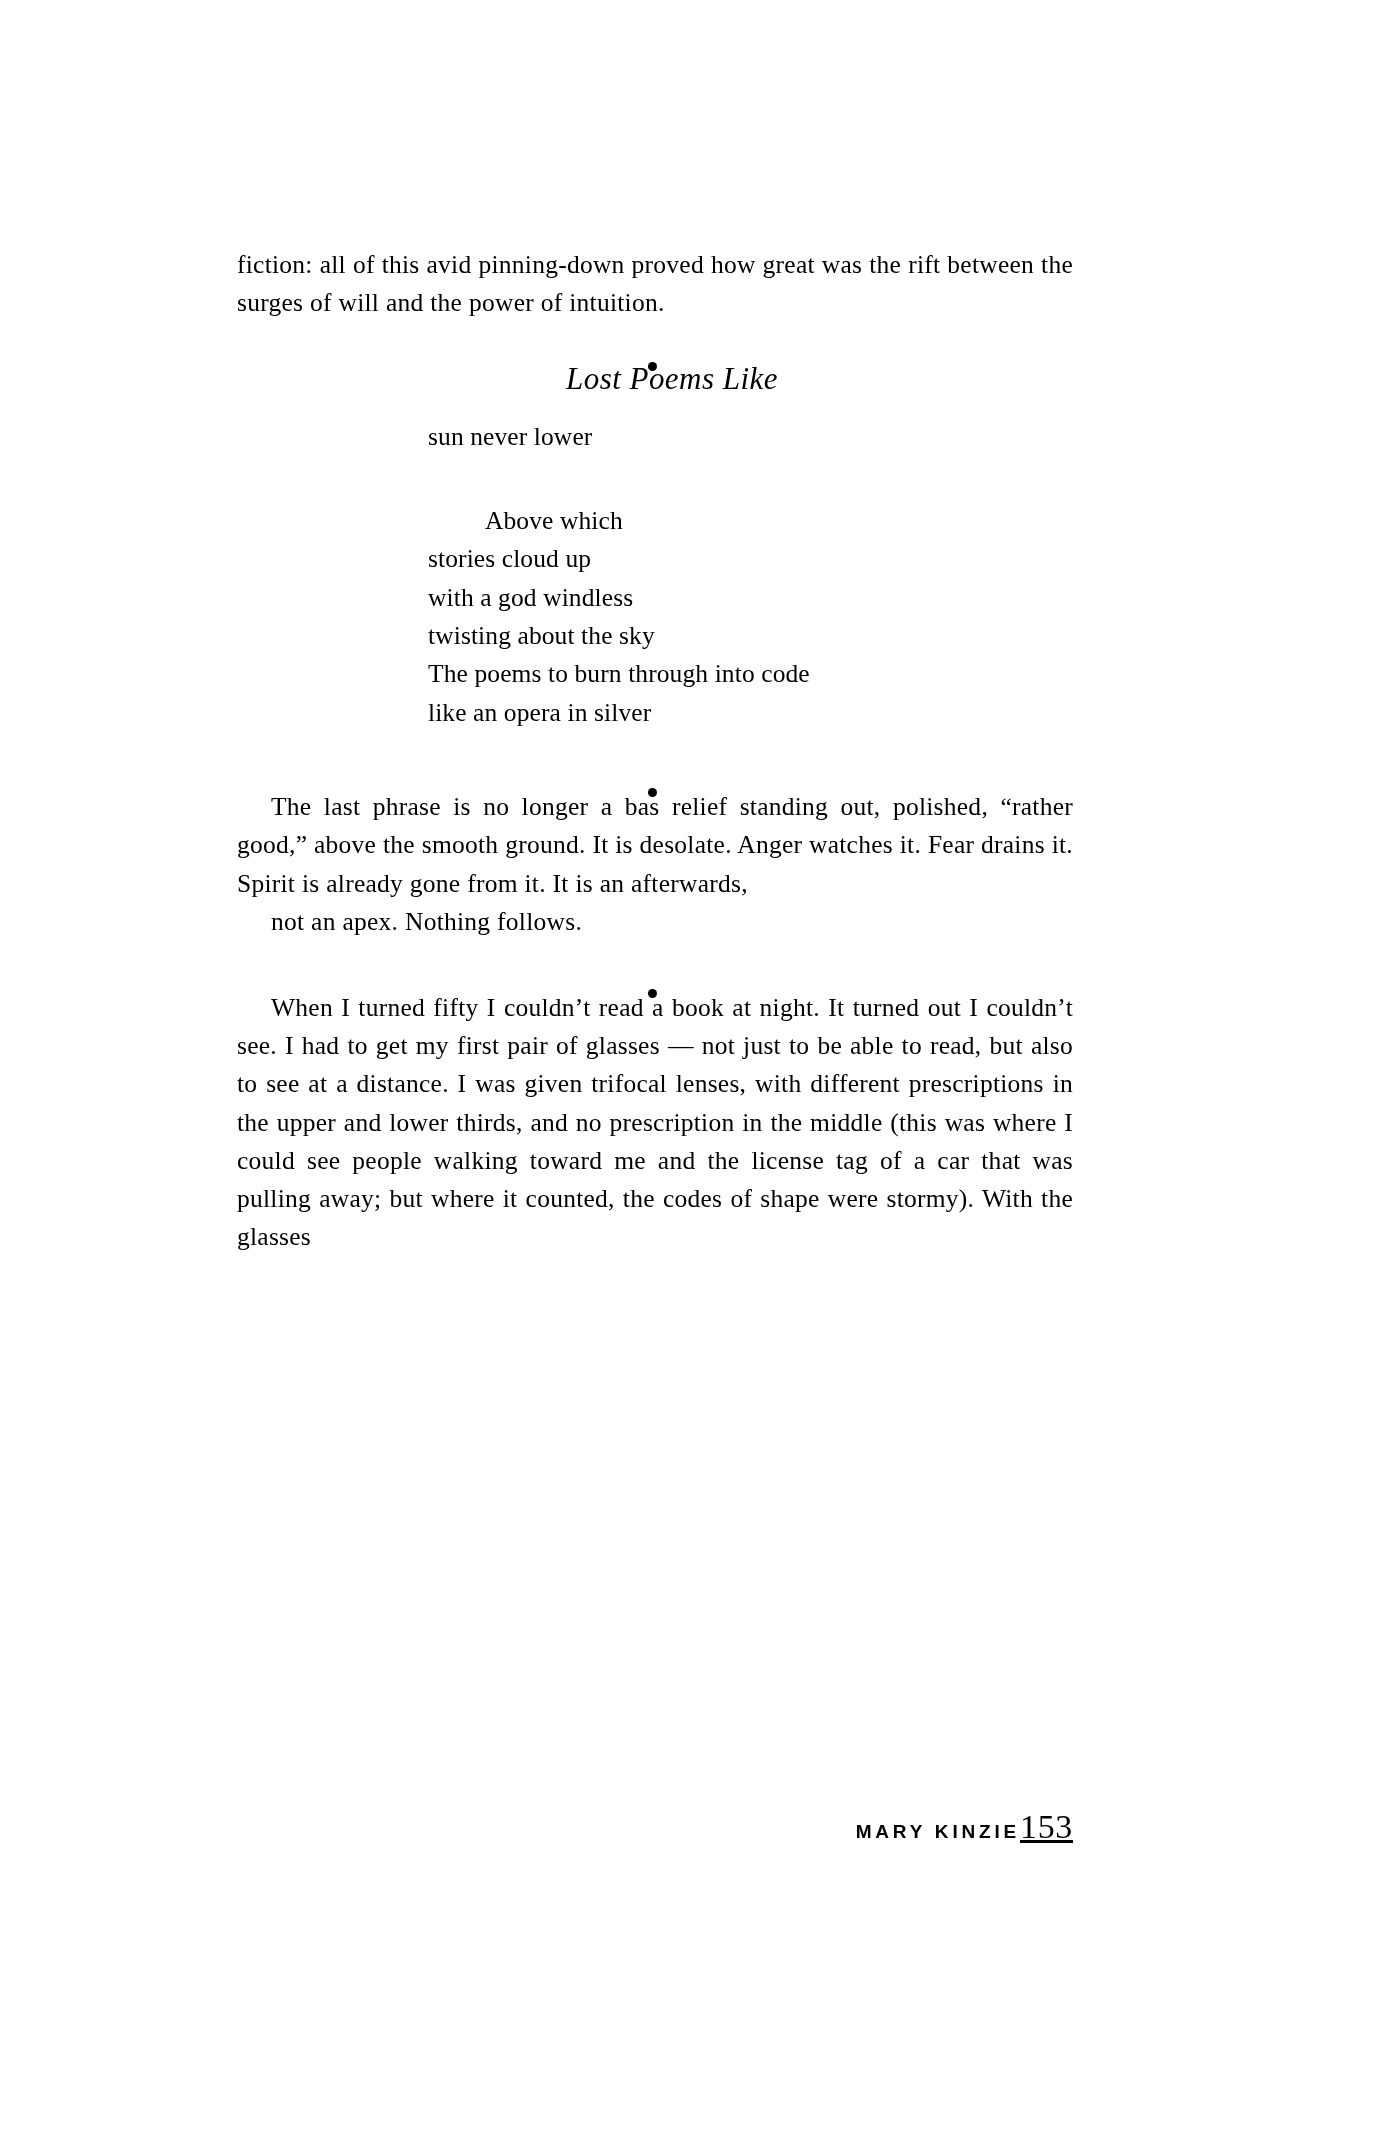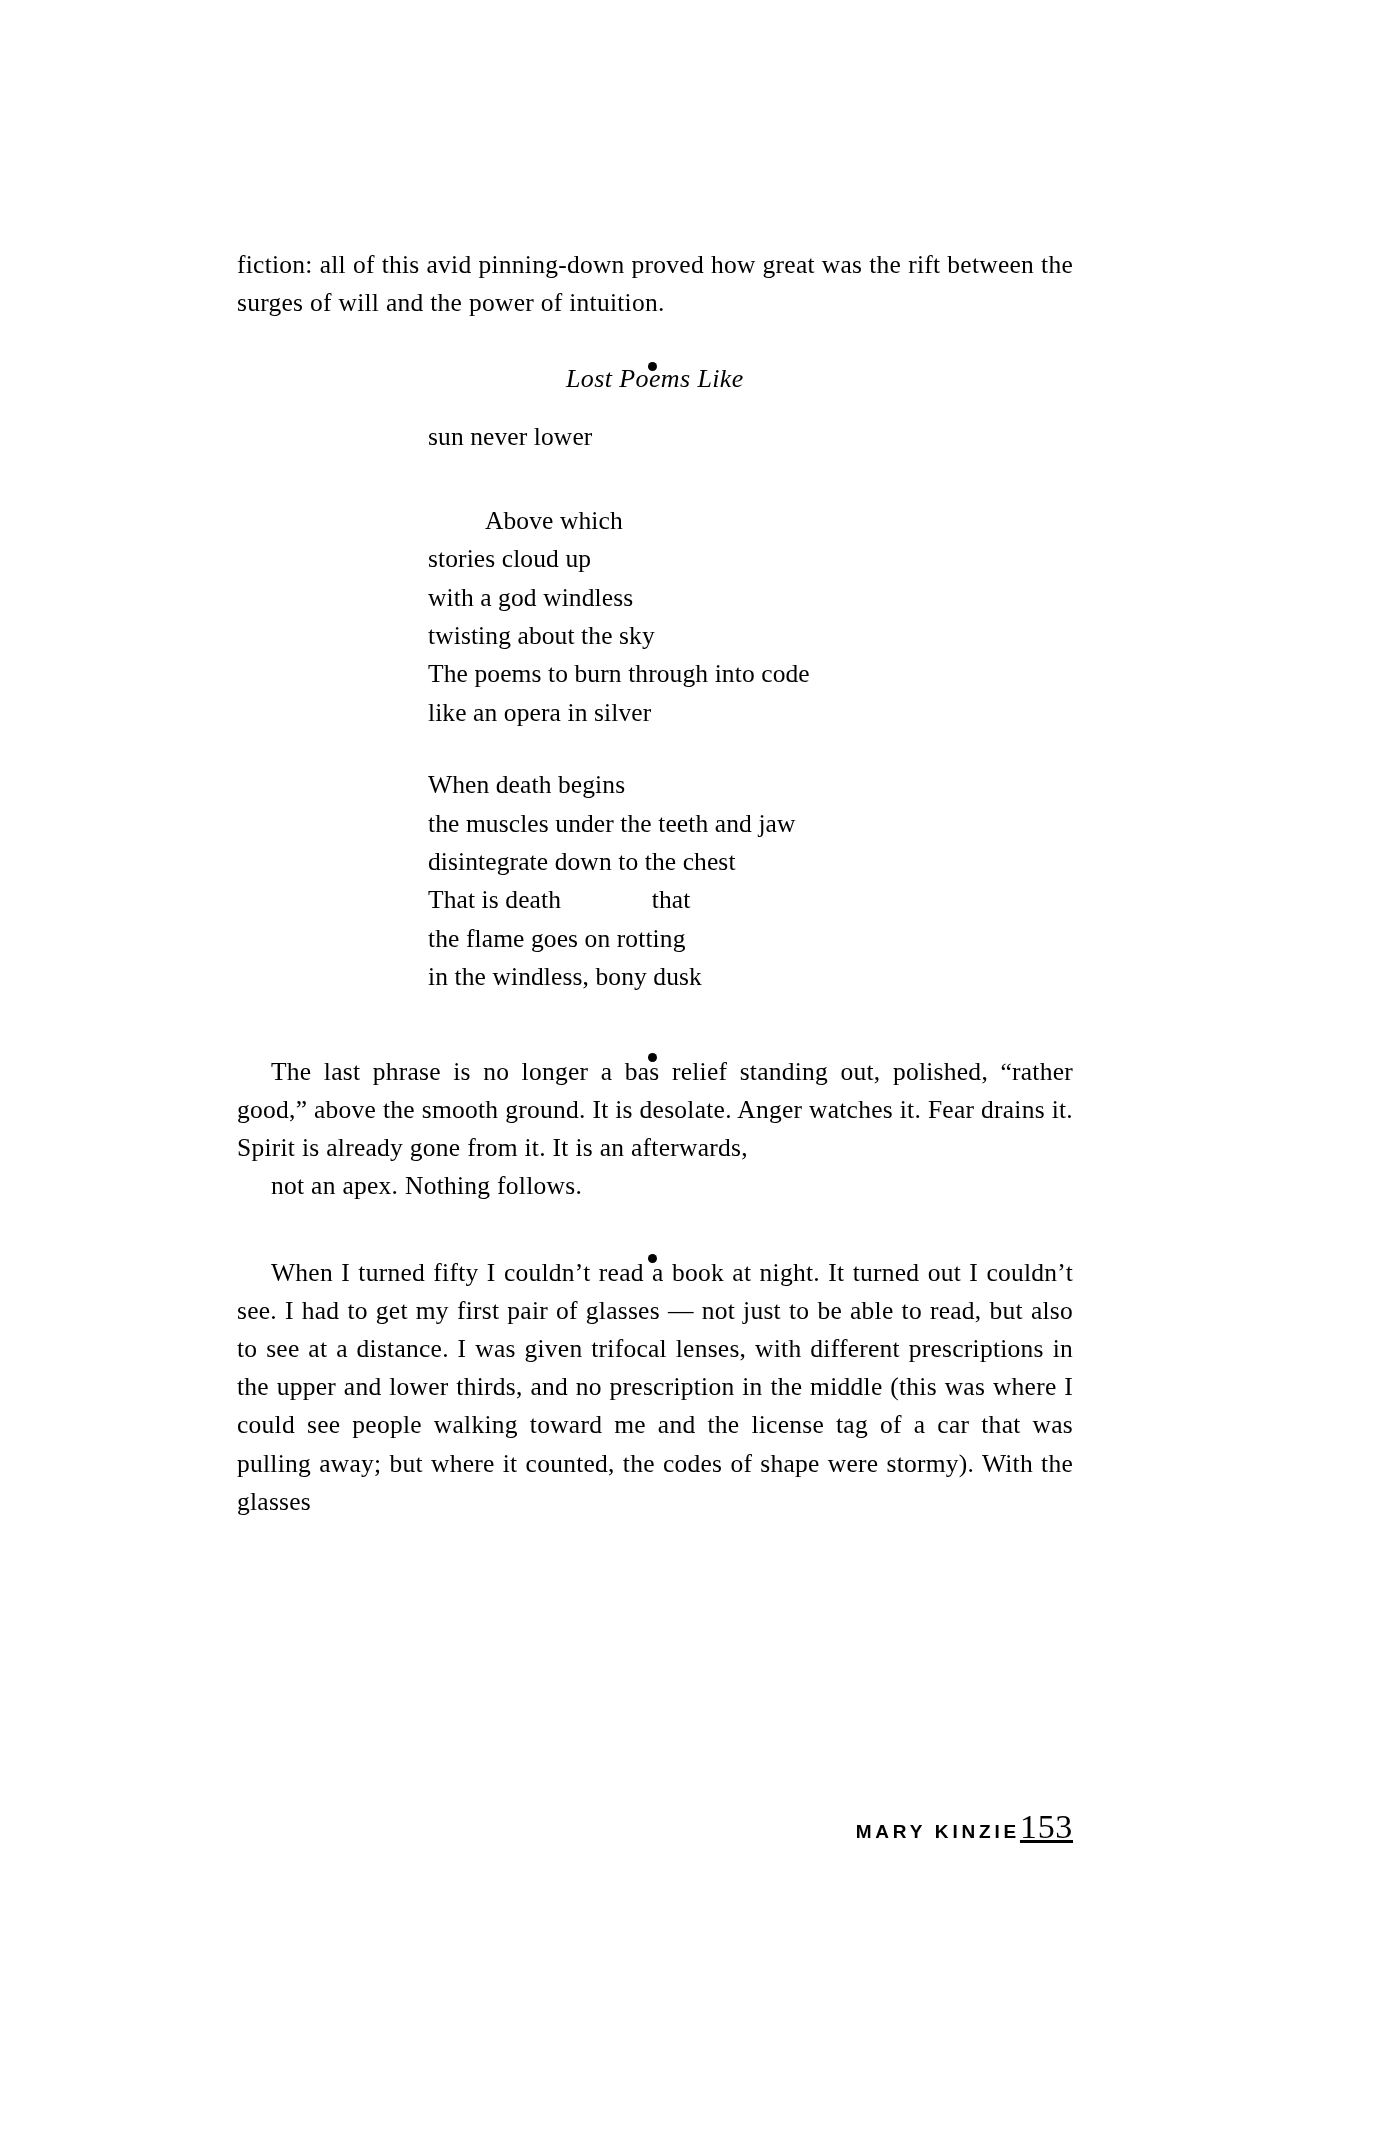--- a/index.html
+++ b/index.html
@@ -68,21 +68,21 @@
     background: #000000;
   }
 
   
   .poem {
     font-size: 25.5px;
     line-height: 0;
   }
   .poem-title {
     font-style: italic;
-    font-size: 26px;
+    font-size: 31px;
     line-height: 34px;
     margin-left: 329px;   
     letter-spacing: 0.015em;
     white-space: nowrap;
   }
   .stanza {
     margin-left: 191px;   
   }
   .verse {
     font-size: 25.5px;
@@ -140,28 +140,20 @@
 
       <div class="stanza" style="margin-top:45px;">
         <div class="verse hang">Above which</div>
         <div class="verse">stories cloud up</div>
         <div class="verse">with a god windless</div>
         <div class="verse">twisting about the sky</div>
         <div class="verse">The poems to burn through into code</div>
         <div class="verse">like an opera in silver</div>
       </div>
 
-      <div class="stanza" style="margin-top:34px;">
-        <div class="verse">When death begins</div>
-        <div class="verse">the muscles under the teeth and jaw</div>
-        <div class="verse">disintegrate down to the chest</div>
-        <div class="verse">That is death              that</div>
-        <div class="verse">the flame goes on rotting</div>
-        <div class="verse">in the windless, bony dusk</div>
-      </div>
 
     </div>
 
     <div class="sep" style="margin-top:56px;margin-bottom:56px;">
       <span class="sep-dot"></span>
     </div>
 
     <p class="para indented"><span>The last phrase is no longer a bas relief standing out, polished, “rather good,” above the smooth ground. It is desolate. Anger watches it. Fear drains it. Spirit is already gone from it. It is an afterwards,</span><span class="lastline">not an apex. Nothing follows.</span></p>
 
     <div class="sep" style="margin-top:48px;margin-bottom:48px;">

